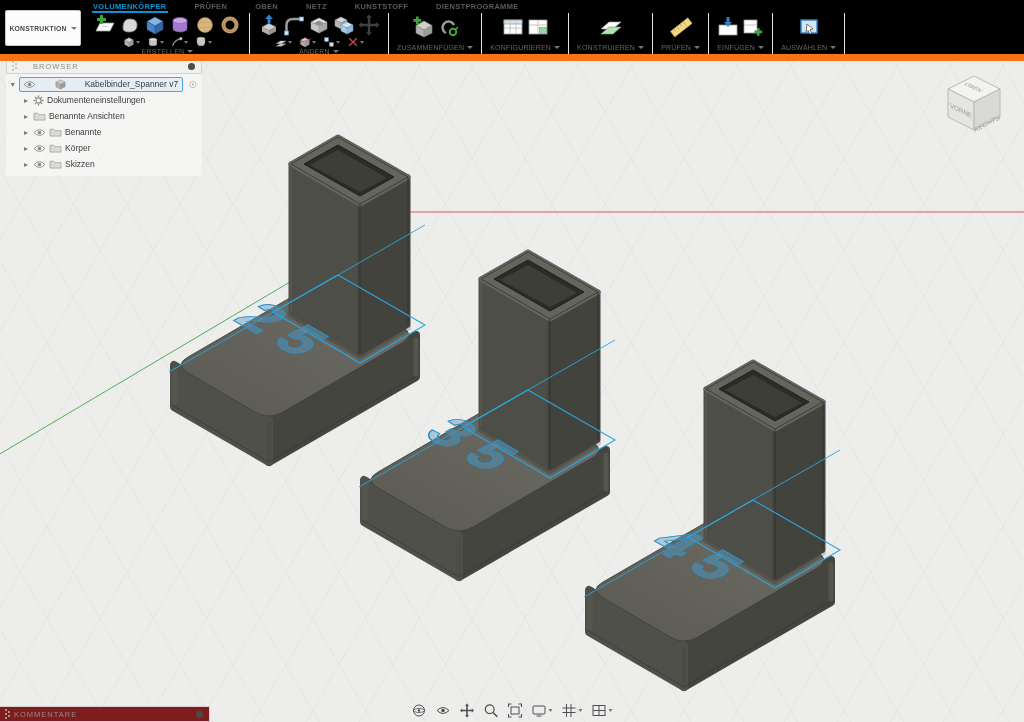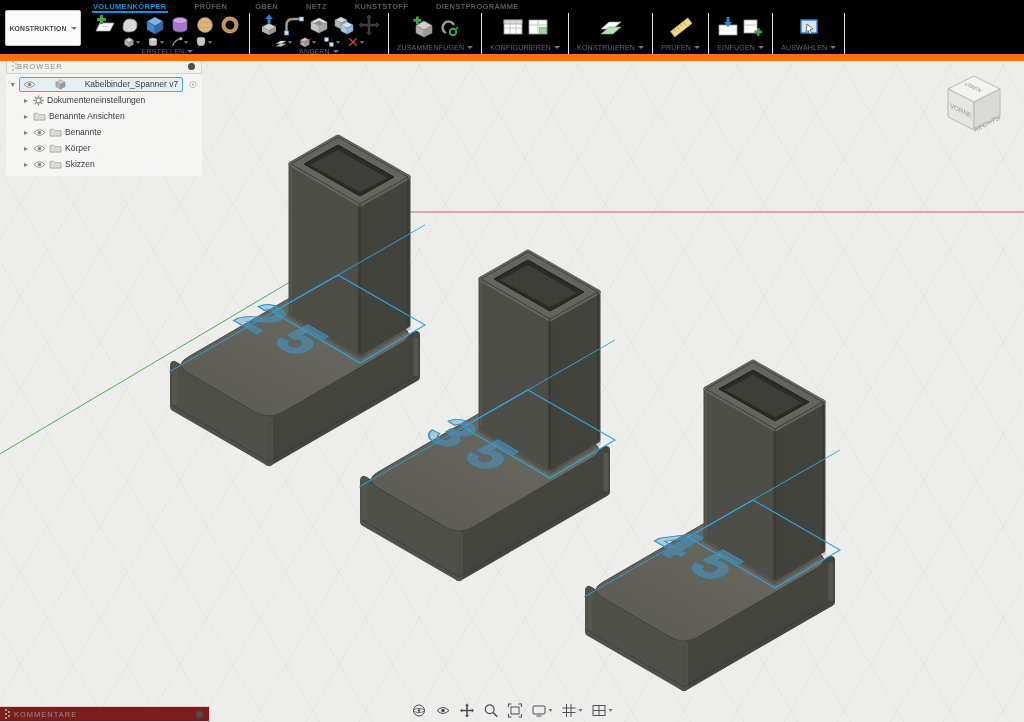--- a/index.html
+++ b/index.html
@@ -65,21 +65,21 @@
   }
   .canvas svg.scene { position:absolute; inset:0; width:100%; height:100%; }
 
   
   .browser {
     position:absolute; top:59px; left:6px; width:196px; z-index:20;
     font-size:8.5px; color:#3c3c3c;
   }
   .panel-header {
     height:15px; background:#f1f1ef; border:1px solid #d2d2d0;
-    display:flex; align-items:center; gap:2px; padding:0 6px 0 5px;
+    display:flex; align-items:center; gap:18px; padding:0 6px 0 5px;
   }
   .panel-title { font-size:7.5px; color:#8d8d8b; letter-spacing:1px; flex:1; }
   .grip-dots {
     width:3px; height:11px; position:relative; display:inline-block;
   }
   .grip-dots::before {
     content:""; position:absolute; left:0; top:0; width:2px; height:2px; border-radius:50%;
     background:#b8b8b6;
     box-shadow:0 4px 0 #b8b8b6, 0 8px 0 #b8b8b6, 3px 2px 0 #b8b8b6, 3px 6px 0 #b8b8b6;
   }

